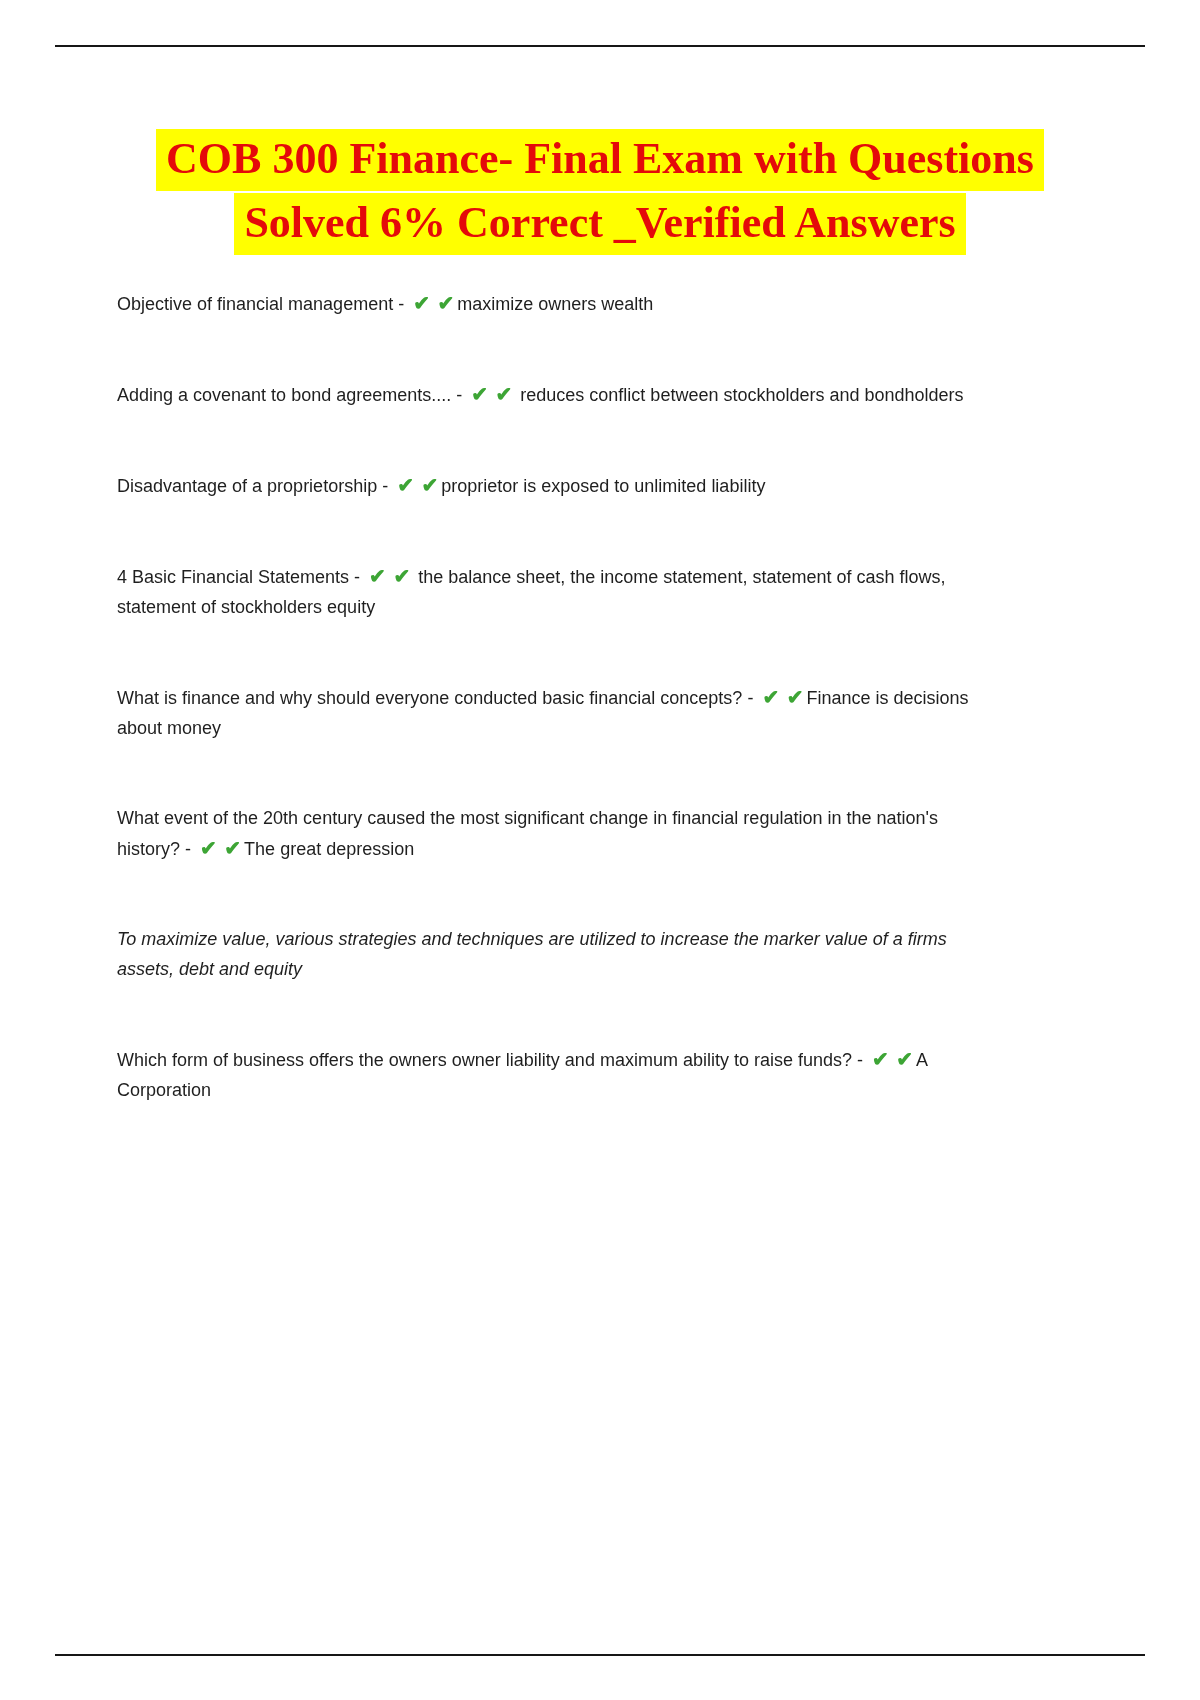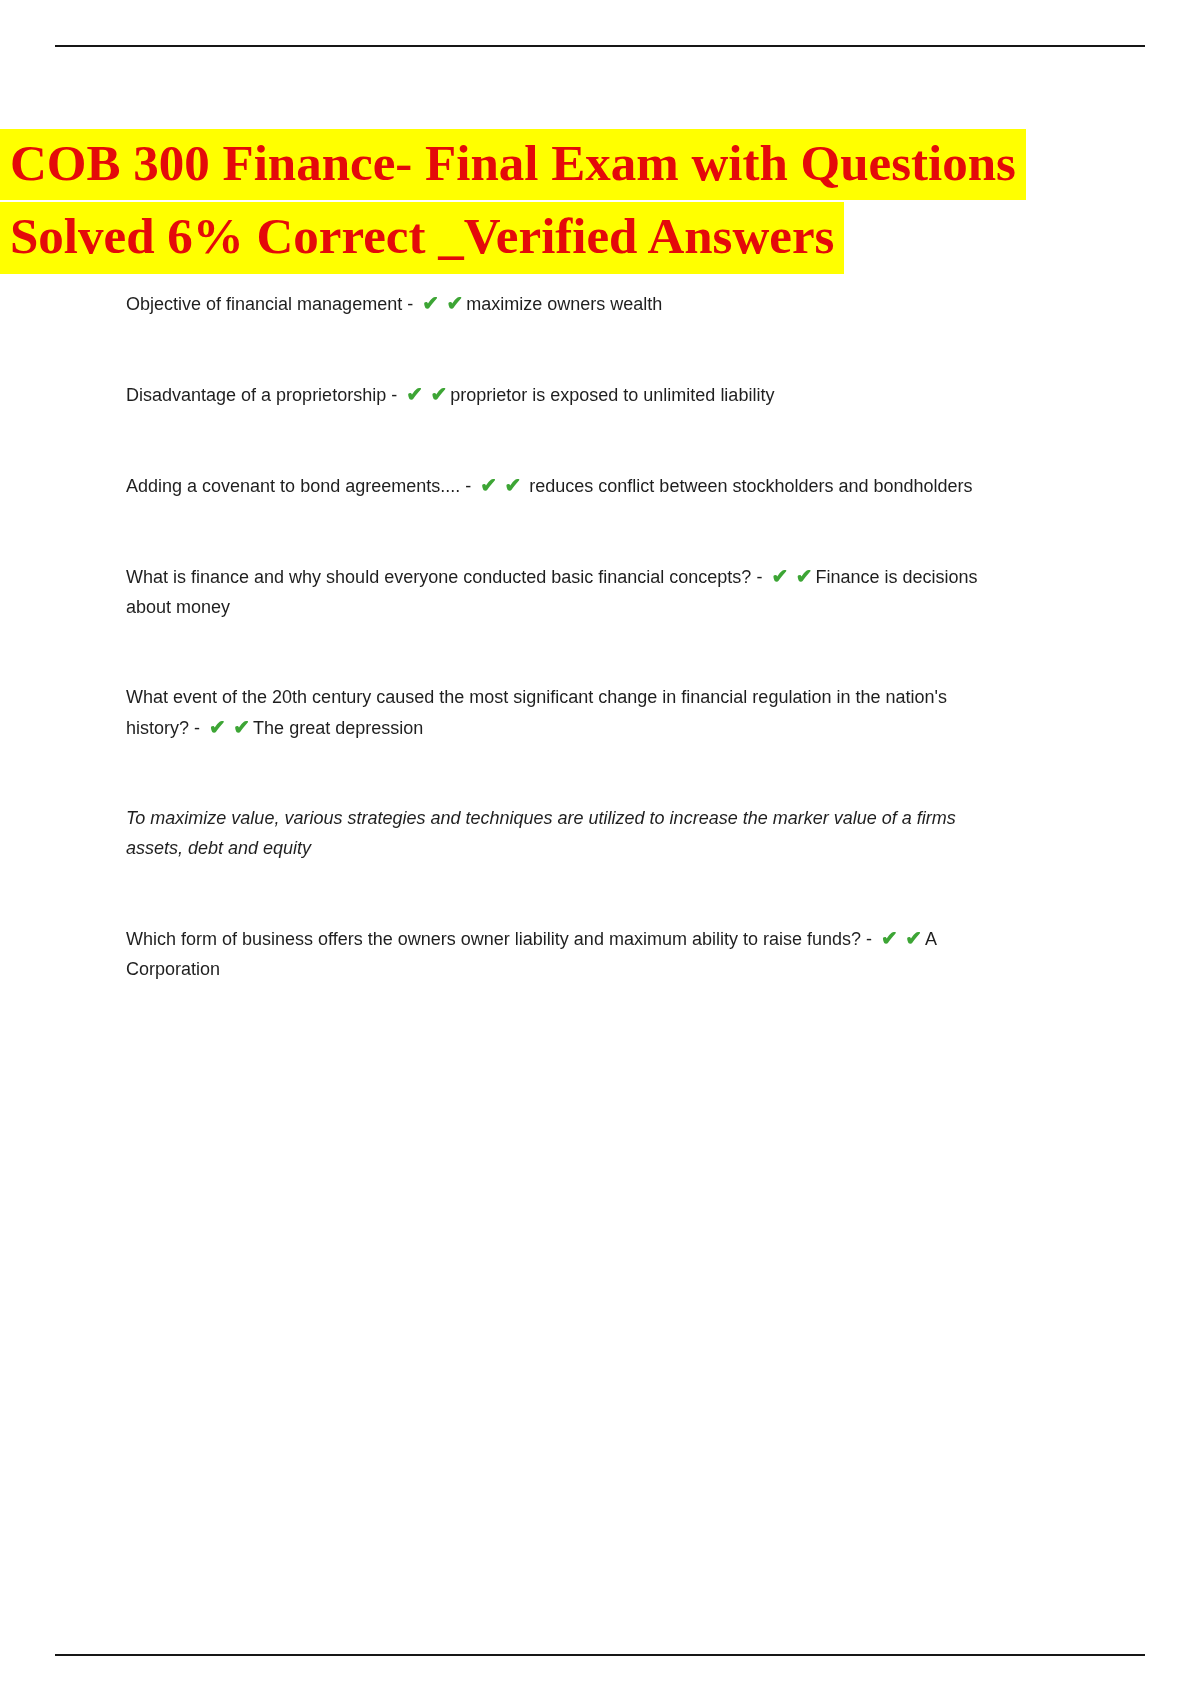--- a/index.html
+++ b/index.html
@@ -20,38 +20,38 @@
     position: absolute;
     left: 55px;
     right: 55px;
     border-top: 2px solid #161616;
   }
   .rule-top { top: 45px; }
   .rule-bottom { top: 1654px; }
 
   .title-wrap {
     padding-top: 128px;
-    text-align: left;
+    text-align: center;
     font-family: "Liberation Serif", serif;
     font-weight: 700;
-    font-size: 51px;
+    font-size: 44px;
     line-height: 1.32;
     color: var(--title-color, #e40a0a);
   }
   .title-line {
     display: inline-block;
     background: var(--highlight-color, #ffff00);
     padding: 1px 10px 3px 10px;
     margin: 1px 0;
     white-space: nowrap;
   }
 
   .content {
     position: absolute;
-    left: 126px;
+    left: 117px;
     top: 288px;
     width: 880px;
   }
 
   .qa-item {
     margin: 0 0 60px 0;
   }
   .qa-main, .qa-extra {
     margin: 0;
     font-size: 18px;
@@ -81,30 +81,34 @@
     <span class="title-line">Solved 6% Correct _Verified Answers</span>
   </div>
 
   <div class="content">
   <div class="qa-item">
     <p class="qa-main"><span class="q">Objective of financial management - </span><span class="checks">✔ ✔</span><span class="a">maximize owners wealth</span></p>
 
   </div>
 
   <div class="qa-item">
+    <p class="qa-main"><span class="q">Adding a covenant to bond agreements.... - </span><span class="checks">✔ ✔</span><span class="a"> reduces conflict between stockholders and bondholders</span></p>
+
+  </div>
+
+  <div class="qa-item">
     <p class="qa-main"><span class="q">Disadvantage of a proprietorship - </span><span class="checks">✔ ✔</span><span class="a">proprietor is exposed to unlimited liability</span></p>
 
   </div>
 
+
   <div class="qa-item">
-    <p class="qa-main"><span class="q">Adding a covenant to bond agreements.... - </span><span class="checks">✔ ✔</span><span class="a"> reduces conflict between stockholders and bondholders</span></p>
+    <p class="qa-main"><span class="q">4 Basic Financial Statements - </span><span class="checks">✔ ✔</span><span class="a"> the balance sheet, the income statement, statement of cash flows, statement of stockholders equity</span></p>
 
   </div>
-
-
 
   <div class="qa-item">
     <p class="qa-main"><span class="q">What is finance and why should everyone conducted basic financial concepts? - </span><span class="checks">✔ ✔</span><span class="a">Finance is decisions about money</span></p>
 
   </div>
 
   <div class="qa-item">
     <p class="qa-main"><span class="q">What event of the 20th century caused the most significant change in financial regulation in the nation's history? - </span><span class="checks">✔ ✔</span><span class="a">The great depression</span></p>
 
   </div>

